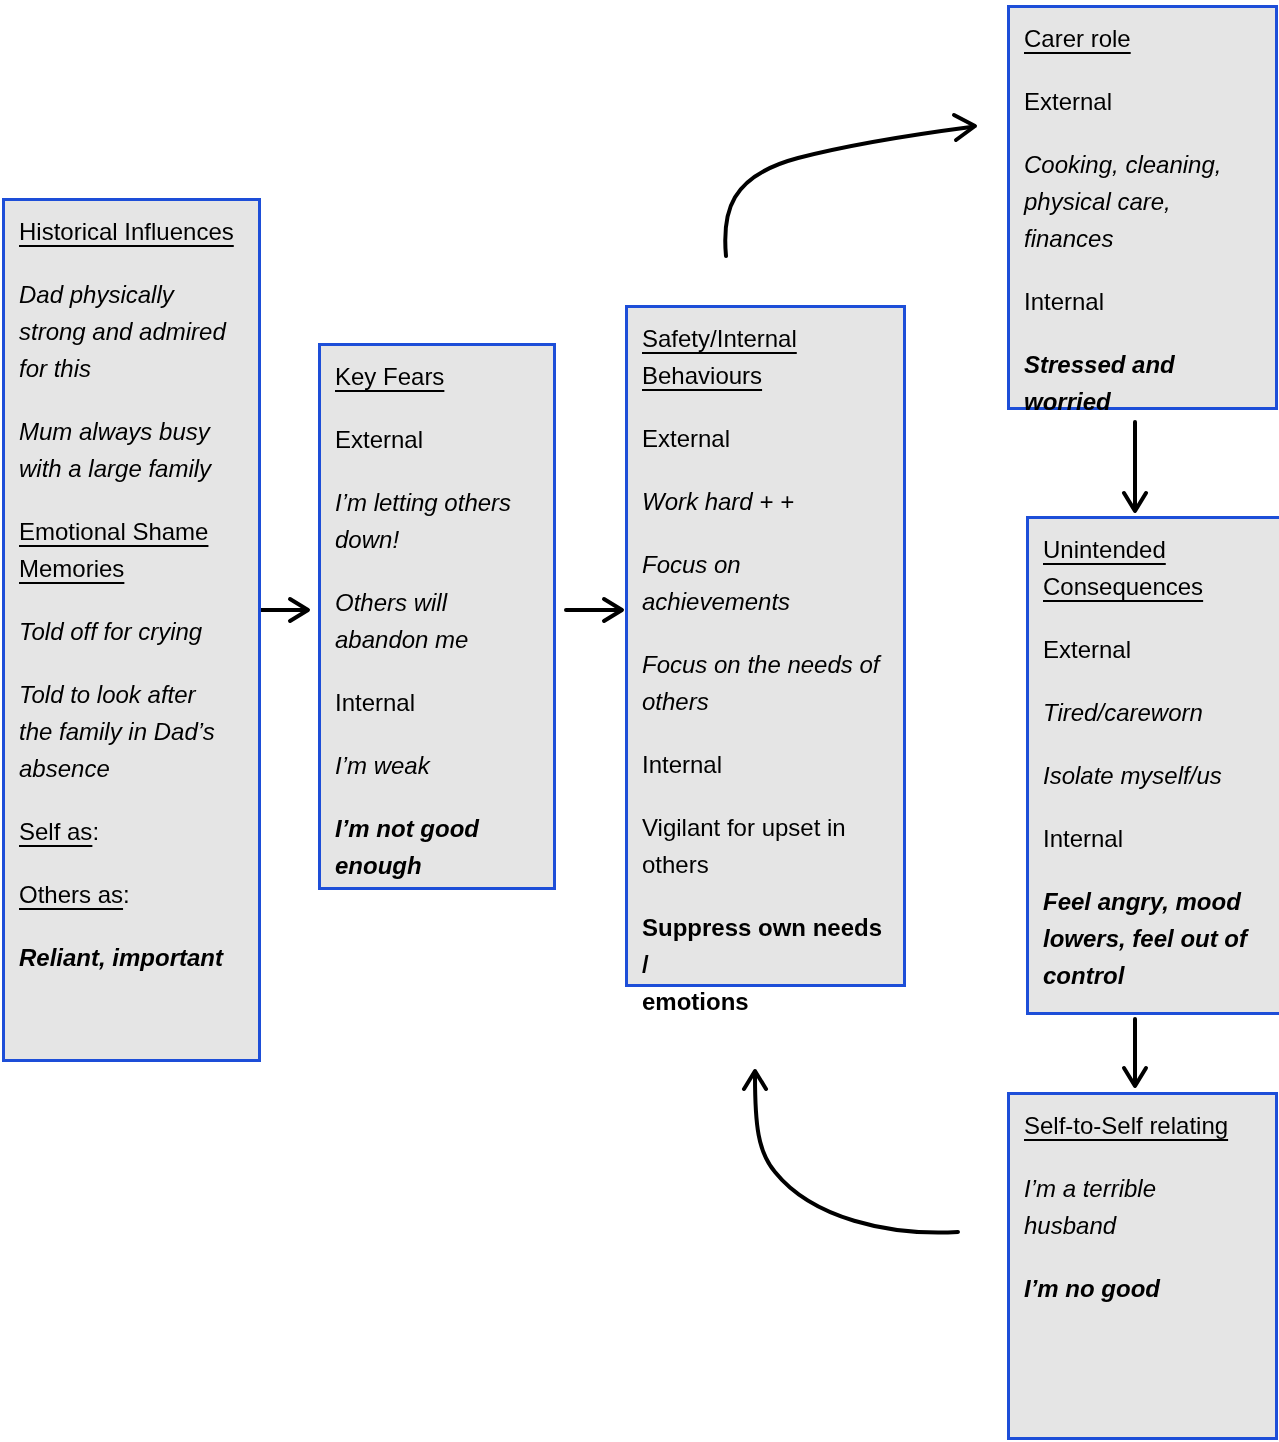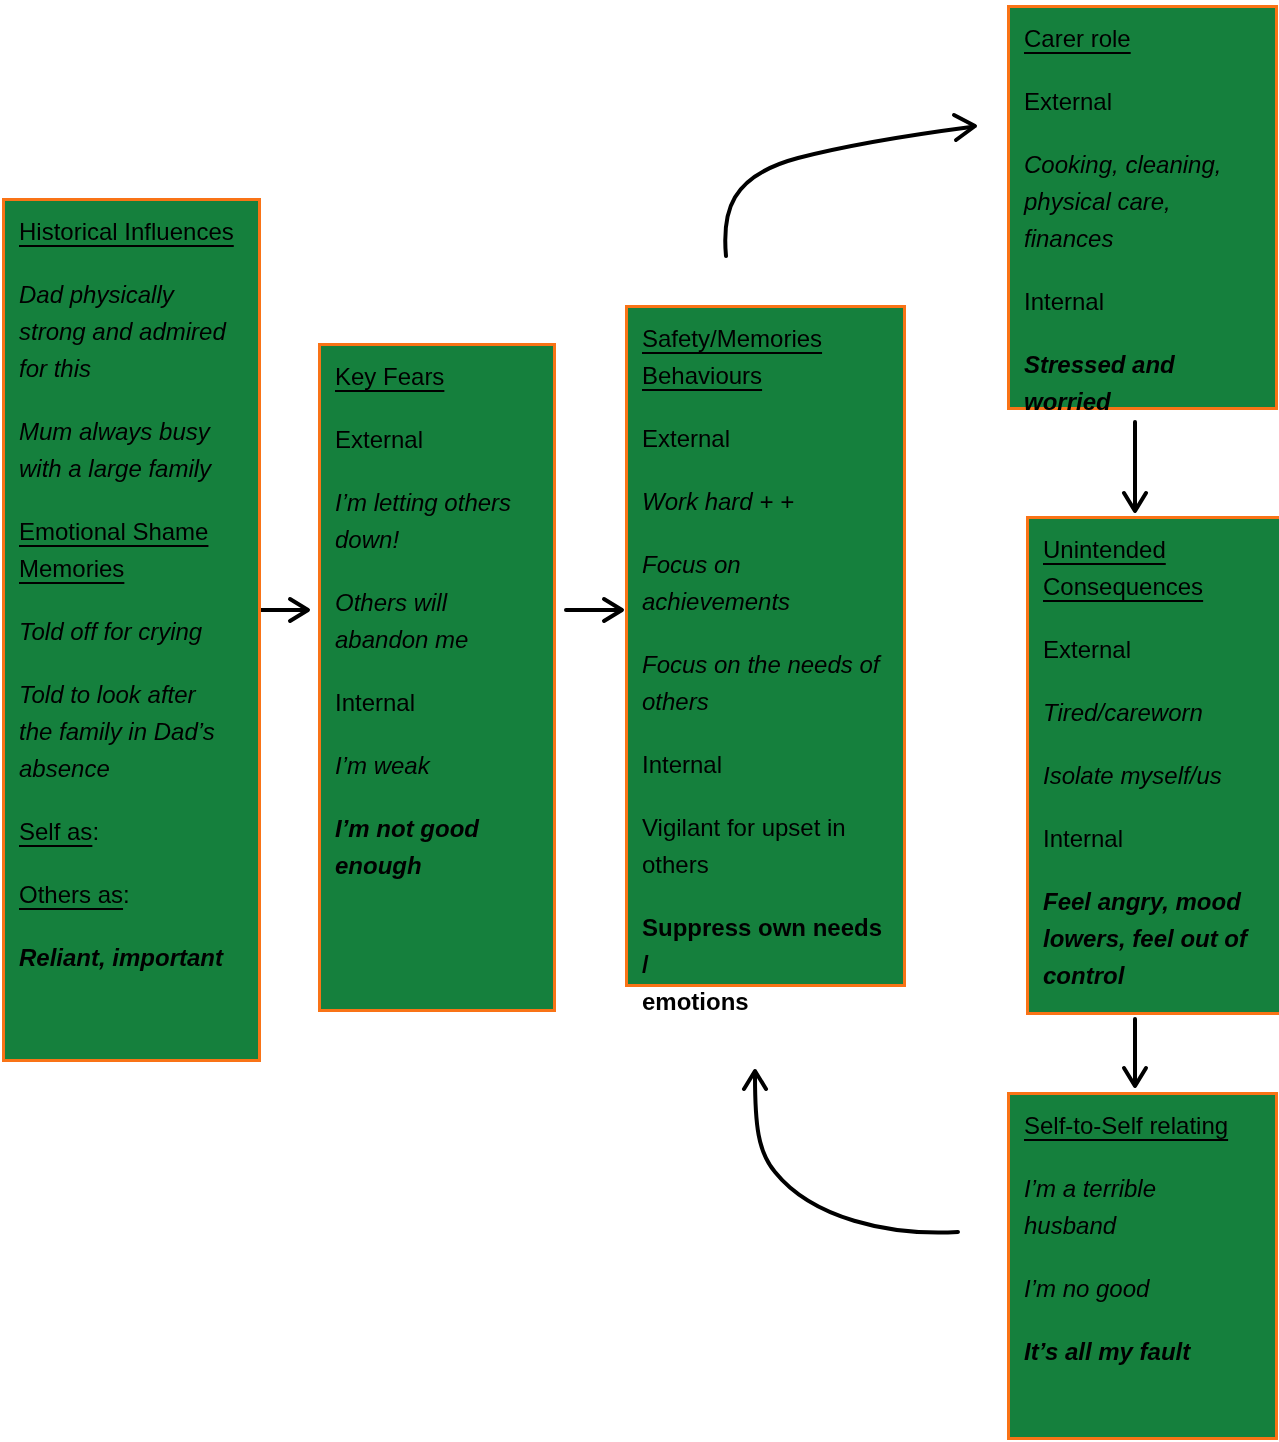--- a/index.html
+++ b/index.html
@@ -20,26 +20,26 @@
     position: absolute;
     left: 0;
     top: 0;
     width: 1279px;
     height: 1442px;
     pointer-events: none;
   }
   .box {
     position: absolute;
     box-sizing: border-box;
-    border: 3px solid #f97316;
-    background: #15803d;
+    border: 3px solid #1d4ed8;
+    background: #e5e5e5;
     padding: 12px 14px 10px 14px;
   }
   .box-historical-influences     { left: 2px;    top: 198px;  width: 259px; height: 864px; }
-  .box-key-fears                 { left: 318px;  top: 343px;  width: 238px; height: 669px; }
+  .box-key-fears                 { left: 318px;  top: 343px;  width: 238px; height: 547px; }
   .box-safety-defensive          { left: 625px;  top: 305px;  width: 281px; height: 682px; }
   .box-carer-role                { left: 1007px; top: 5px;    width: 271px; height: 405px; }
   .box-unintended-consequences   { left: 1026px; top: 516px;  width: 271px; height: 499px; }
   .box-self-to-self              { left: 1007px; top: 1092px; width: 271px; height: 348px; }
 
   .para {
     margin: 0 0 26px 0;
     font-size: 24px;
     line-height: 37px;
     white-space: pre-line;
@@ -121,21 +121,21 @@
 abandon me</span></p>
         <p class="para normal"><span>Internal</span></p>
         <p class="para italic"><span>I’m weak</span></p>
         <p class="para italic"><span>I’m not good
 enough</span></p>
       </div>
   </section>
 
   <section class="box box-safety-defensive">
     <div class="box-body">
-        <p class="para heading"><span class="u">Safety/Memories
+        <p class="para heading"><span class="u">Safety/Internal
 Behaviours</span></p>
         <p class="para normal"><span>External</span></p>
         <p class="para italic"><span>Work hard + +</span></p>
         <p class="para italic"><span>Focus on
 achievements</span></p>
         <p class="para italic"><span>Focus on the needs of
 others</span></p>
         <p class="para normal"><span>Internal</span></p>
         <p class="para normal"><span>Vigilant for upset in
 others</span></p>
@@ -169,17 +169,16 @@
 control</span></p>
       </div>
   </section>
 
   <section class="box box-self-to-self">
     <div class="box-body">
         <p class="para heading"><span class="u">Self-to-Self relating</span></p>
         <p class="para italic"><span>I’m a terrible
 husband</span></p>
         <p class="para italic"><span>I’m no good</span></p>
-        <p class="para italic"><span>It’s all my fault</span></p>
       </div>
   </section>
 
 </div>
 
 </body></html>

